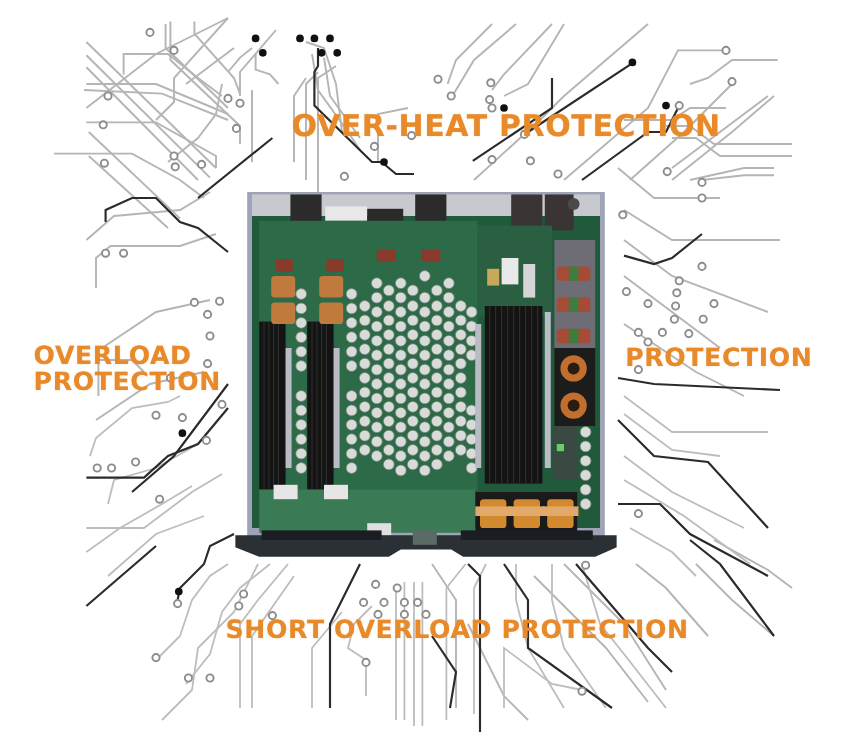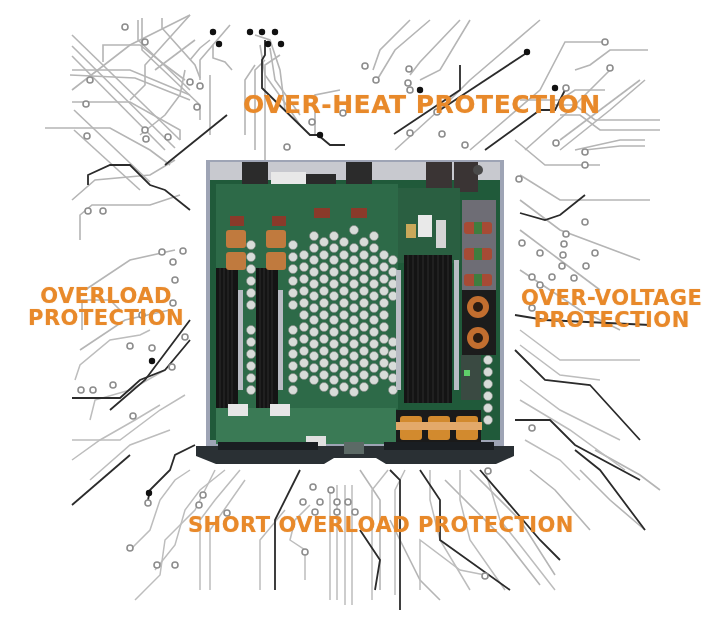--- a/index.html
+++ b/index.html
@@ -4,21 +4,21 @@
 <style>
   html, body { margin:0; padding:0; background:#ffffff; }
   body { width:718px; height:619px; position:relative; overflow:hidden; font-family:"DejaVu Sans", sans-serif; }
   #traces { position:absolute; left:0; top:0; width:718px; height:619px; }
   .label {
     position:absolute; color:#e8892a; font-weight:bold; font-family:"DejaVu Sans", sans-serif;
     letter-spacing:0.5px; line-height:1.05; white-space:nowrap;
     text-shadow: 0 0 1px rgba(232,137,42,0.5);
   }
   #lbl-top { left:205px; top:92px; font-size:25px;margin-left:38px; }
-  #lbl-left { left:28px; top:285px; font-size:21px; text-align:center; }
+  #lbl-left { left:28px; top:285px; font-size:21px; text-align:left; }
   #lbl-right { left:521px; top:287px; font-size:21px; text-align:center; }
   #lbl-bottom { left:188px; top:514px; font-size:21px; }
   #board { position:absolute; left:196px; top:160px; width:318px; height:308px; }
 </style>
 </head>
 <body>
 
 <svg id="traces" viewBox="0 0 718 619" xmlns="http://www.w3.org/2000/svg">
   <g fill="none" stroke="#b5b5b5" stroke-width="1.6">
 
@@ -475,16 +475,15 @@
   <rect x="188" y="282" width="110" height="8" fill="#1a1e22"></rect>
   <rect x="148" y="282" width="20" height="12" fill="#5c6a66"></rect>
 </svg>
 
 <div id="lbl-top" class="label">OVER-HEAT PROTECTION</div>
 <div id="lbl-left" class="label">
   <div>OVERLOAD</div>
   <div>PROTECTION</div>
 </div>
 <div id="lbl-right" class="label">
-  <div>OVER-VOLTAGE</div>
   <div>PROTECTION</div>
 </div>
 <div id="lbl-bottom" class="label">SHORT OVERLOAD PROTECTION</div>
 
 </body></html>

